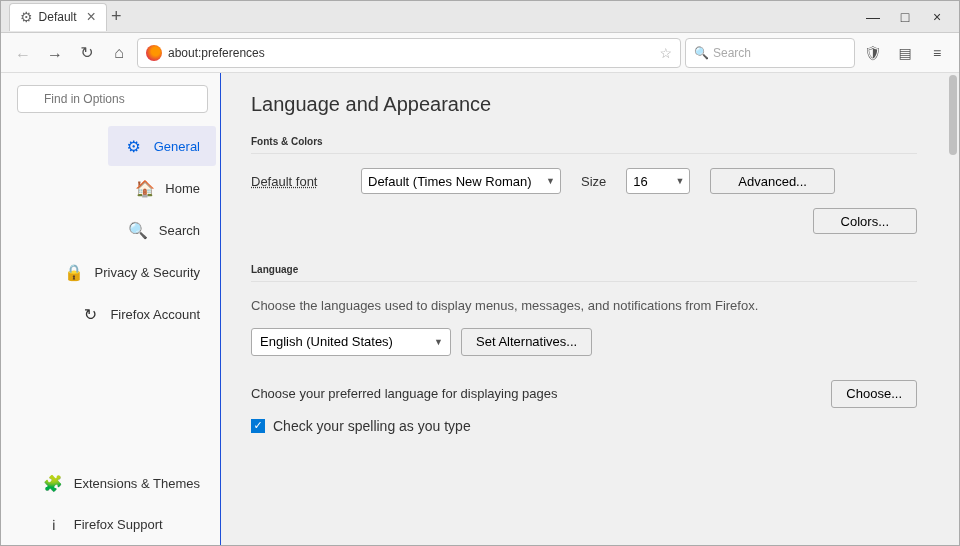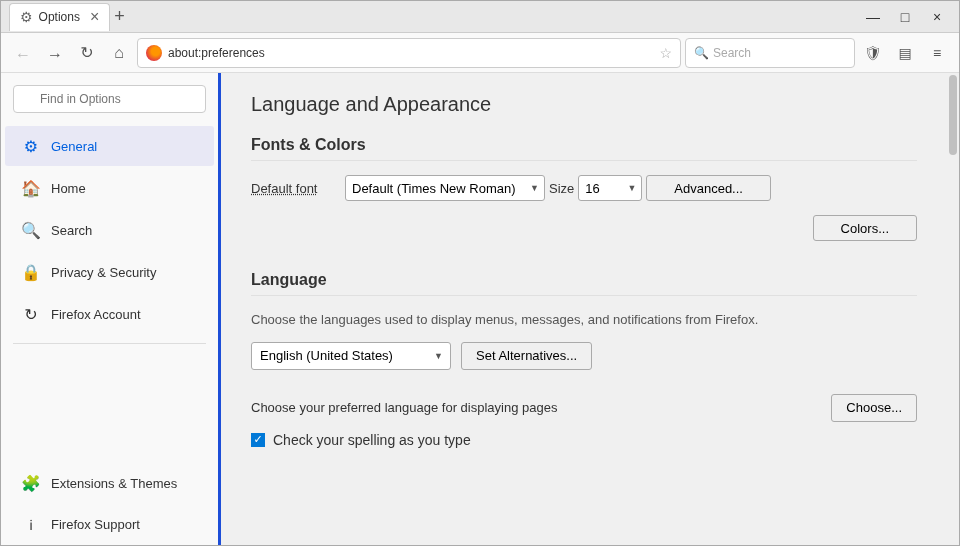--- a/index.html
+++ b/index.html
@@ -27,42 +27,42 @@
     .star-icon { color: #aaa; font-size: 14px; cursor: pointer; }
     .search-bar { display: flex; align-items: center; background: #fff; border: 1px solid #ccc; border-radius: 4px; height: 30px; padding: 0 8px; gap: 4px; width: 170px; }
     .search-bar-text { font-size: 12px; color: #aaa; flex: 1; }
     .toolbar-right { display: flex; gap: 4px; align-items: center; }
     .toolbar-icon-btn { width: 28px; height: 28px; border: none; background: none; cursor: pointer; font-size: 14px; color: #555; display: flex; align-items: center; justify-content: center; border-radius: 3px; }
 
     
     .main { display: flex; flex: 1; overflow: hidden; }
 
     
-    .sidebar { width: 220px; background: #f9f9f9; border-right: 3px solid #1d4ed8; display: flex; flex-direction: column; padding: 0; overflow-y: auto; }
+    .sidebar { width: 220px; background: #f9f9f9; border-right: 1px solid #1d4ed8; display: flex; flex-direction: column; padding: 0; overflow-y: auto; align-items: flex-end; }
     .find-options-bar { padding: 12px 12px; }
     .find-input { width: 100%; height: 28px; border: 1px solid #ccc; border-radius: 4px; padding: 0 8px 0 26px; font-size: 12px; background: #fff; position: relative; }
     .find-input-wrapper { position: relative; }
     .find-search-icon { position: absolute; left: 8px; top: 50%; transform: translateY(-50%); color: #aaa; font-size: 12px; }
     .nav-item { display: flex; align-items: center; padding: 10px 16px; gap: 10px; cursor: pointer; border-radius: 3px; margin: 1px 4px; }
     .nav-item.active { background: #e8e8f5; }
     .nav-item-icon { width: 20px; height: 20px; display: flex; align-items: center; justify-content: center; font-size: 16px; flex-shrink: 0; }
     .nav-item-label { font-size: 13px; }
     .nav-item.active .nav-item-label { color: #0060df; }
     .nav-separator { height: 1px; background: #ddd; margin: 8px 12px; }
     .nav-bottom { margin-top: auto; }
 
     
     .content { flex: 1; padding: 20px 30px; overflow-y: auto; position: relative; }
 
     .section-title { font-size: 20px; font-weight: 300; color: #333; margin-bottom: 20px; }
-    .subsection-title { font-size: 16px; font-weight: 600; color: #333; margin-bottom: 14px; padding-bottom: 6px; border-bottom: 1px solid #e0e0e0; }
+    .subsection-title { font-size: 10px; font-weight: 600; color: #333; margin-bottom: 14px; padding-bottom: 6px; border-bottom: 1px solid #e0e0e0; }
 
     
     .fonts-colors-section { margin-bottom: 30px; }
-    .form-row { display: flex; align-items: center; gap: 4px; margin-bottom: 10px; flex-wrap: wrap; }
+    .form-row { display: flex; align-items: center; gap: 20px; margin-bottom: 10px; flex-wrap: wrap; }
     .form-label { font-size: 13px; color: #333; min-width: 90px; text-decoration: underline; text-decoration-style: dotted; }
     .font-select { height: 26px; border: 1px solid #aaa; border-radius: 3px; padding: 0 24px 0 6px; font-size: 13px; background: #fff; appearance: none; -webkit-appearance: none; cursor: pointer; min-width: 200px; position: relative; }
     .select-wrapper { position: relative; display: inline-block; }
     .select-wrapper::after { content: '▼'; position: absolute; right: 6px; top: 50%; transform: translateY(-50%); font-size: 9px; color: #555; pointer-events: none; }
     .size-label { font-size: 13px; color: #333; }
     .size-select { height: 26px; border: 1px solid #aaa; border-radius: 3px; padding: 0 20px 0 6px; font-size: 13px; background: #fff; appearance: none; -webkit-appearance: none; cursor: pointer; width: 64px; }
     .btn { height: 26px; padding: 0 27px; border: 1px solid #aaa; border-radius: 3px; background: #f0f0f0; font-size: 13px; cursor: pointer; white-space: nowrap; }
     .btn-row { display: flex; justify-content: flex-end; margin-top: 14px; }
 
     
@@ -90,21 +90,21 @@
     .right-scrollbar-thumb { width: 8px; margin: 2px auto; height: 80px; background: #c0c0c0; border-radius: 4px; }
   </style>
 </head>
 <body>
 
 <div class="window">
 
   <div class="titlebar">
     <div class="tab">
       <span class="tab-icon">⚙</span>
-      <span>Options</span>
+      <span>Default</span>
       <span class="tab-close">×</span>
     </div>
     <button class="new-tab-btn">+</button>
     <div class="window-controls">
       <button class="win-btn">—</button>
       <button class="win-btn">□</button>
       <button class="win-btn close">×</button>
     </div>
   </div>
 

